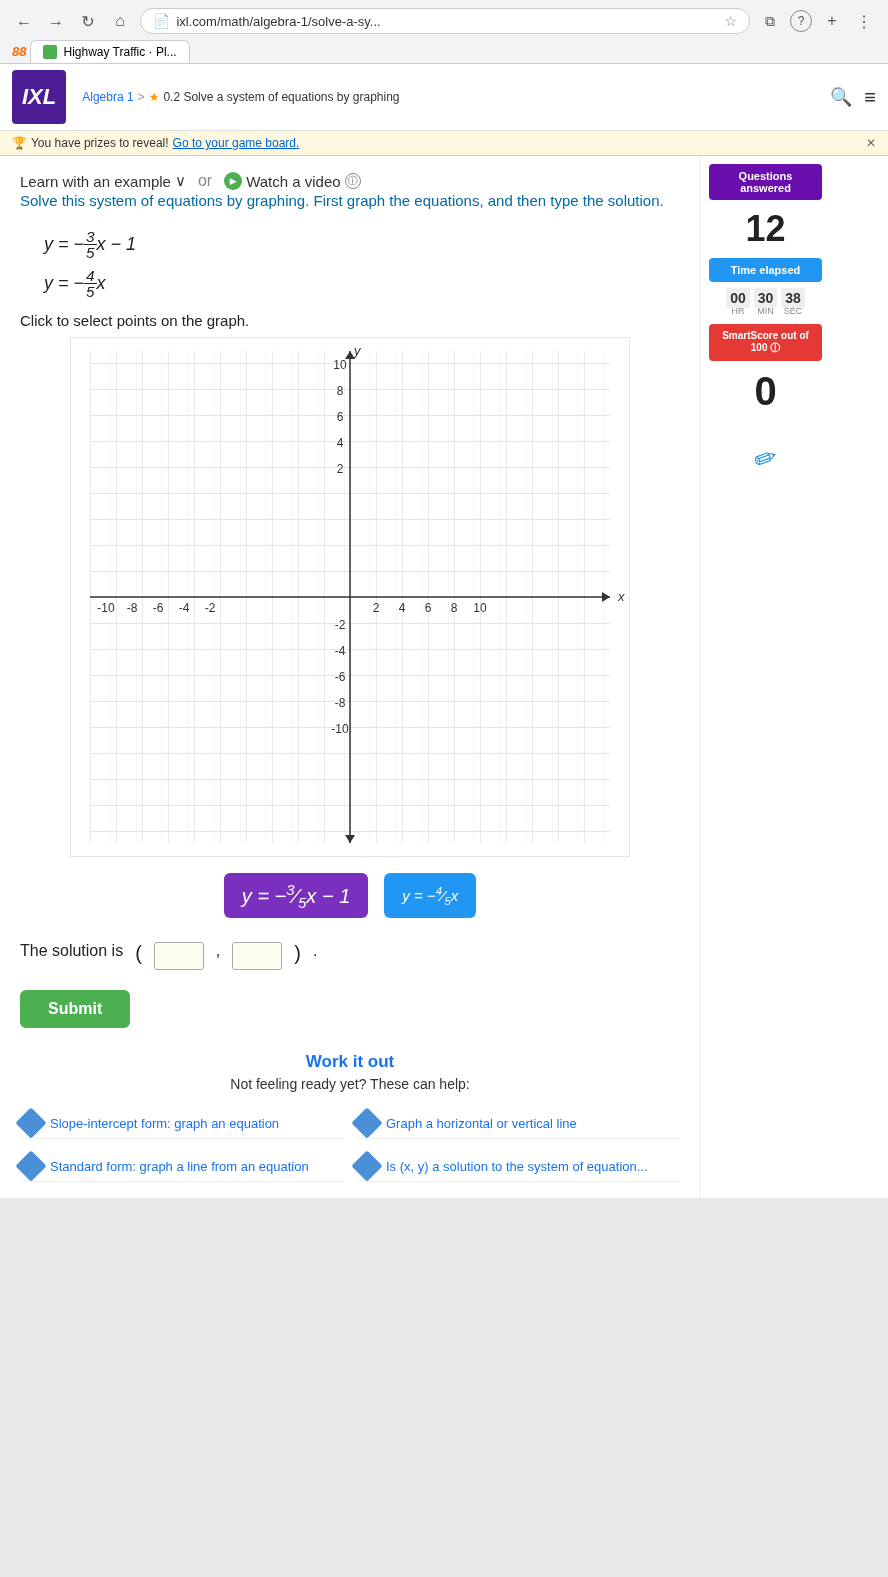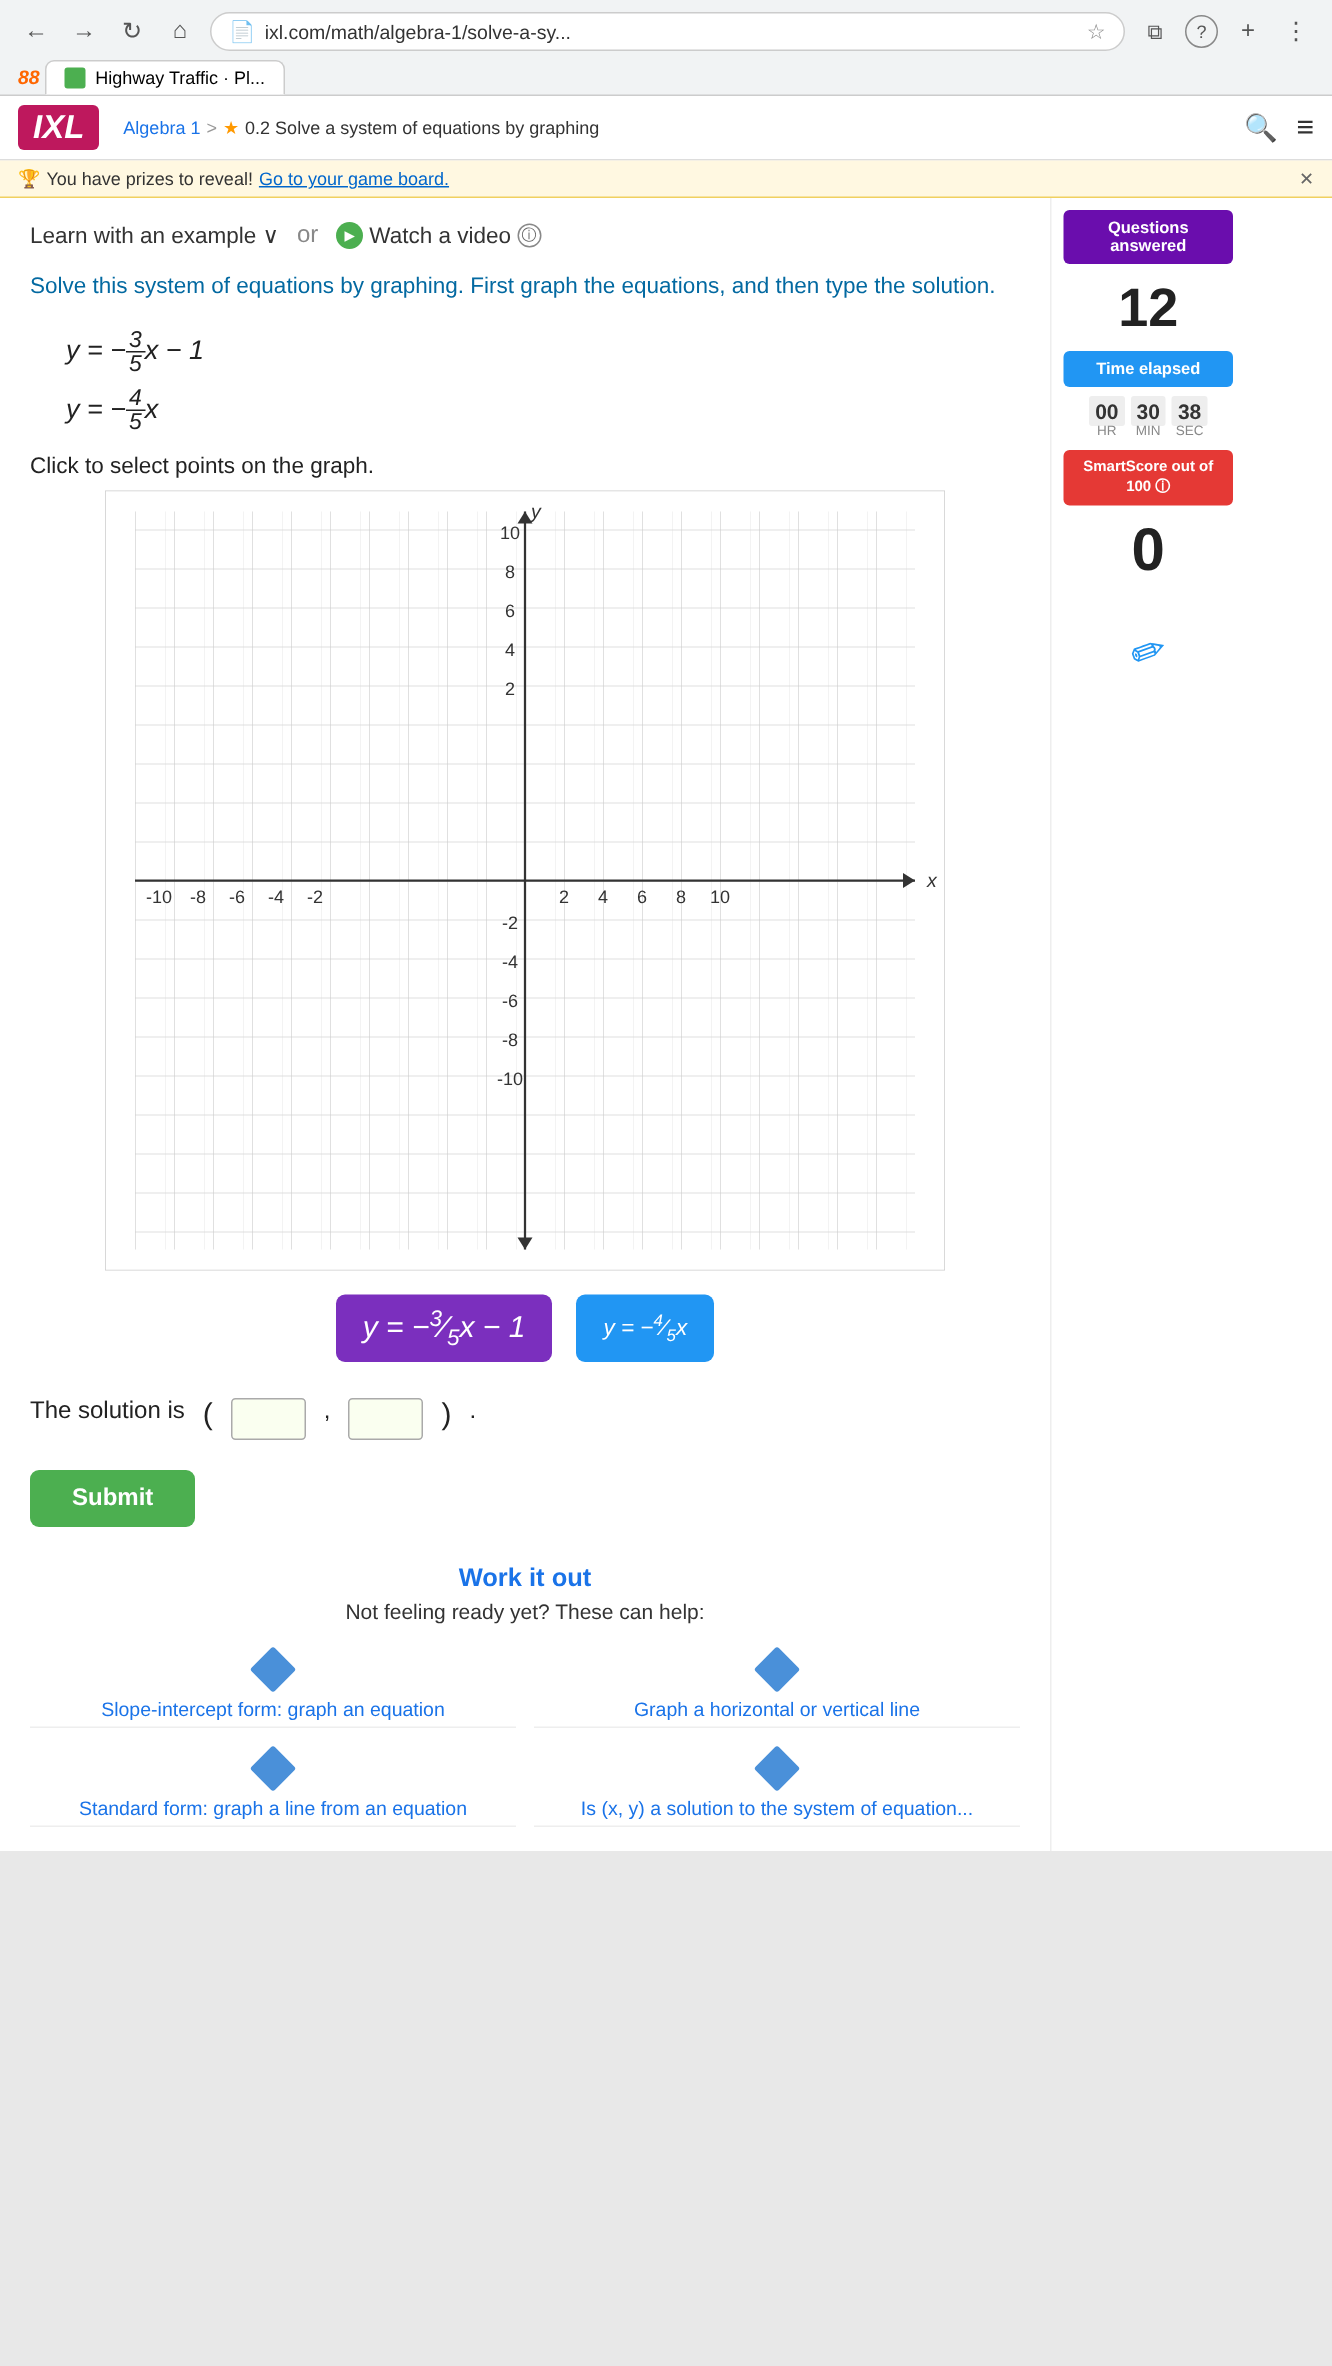--- a/index.html
+++ b/index.html
@@ -48,25 +48,25 @@
     .tab-favicon { width: 14px; height: 14px; background: #4CAF50; border-radius: 2px; }
 
     
     .xl-header {
       background: white;
       padding: 6px 12px;
       display: flex; align-items: center;
       border-bottom: 1px solid #ddd;
     }
     .xl-logo {
-      background: #be185d;
+      background: #4c1d95;
       color: white;
       font-weight: bold;
       font-size: 22px;
-      padding: 2px 10px;
+      padding: 14px 10px;
       border-radius: 4px;
       font-style: italic;
       margin-right: 16px;
     }
     .breadcrumb {
       font-size: 12px;
       color: #333;
       display: flex; align-items: center; gap: 4px;
       flex: 1;
     }
@@ -174,21 +174,20 @@
       transform: rotate(-20deg);
       display: inline-block;
       margin-top: 20px;
     }
 
     
     .learn-bar {
       display: flex;
       align-items: flex-end;
       gap: 12px;
-      margin-bottom: 14px;
     }
     .learn-example {
       color: #333;
       font-size: 15px;
       display: flex; align-items: center; gap: 4px;
       cursor: pointer;
     }
     .or-text { color: #888; font-size: 16px; }
     .watch-video {
       color: #333;
@@ -338,21 +337,20 @@
     }
     .help-item {
       display: flex;
       align-items: center;
       gap: 8px;
       font-size: 13px;
       color: #1a73e8;
       cursor: pointer;
       padding: 4px 0;
       border-bottom: 1px solid #eee;
-      flex-direction: column;
     }
     .help-diamond {
       width: 22px; height: 22px;
       background: #4a90d9;
       transform: rotate(45deg);
       border-radius: 2px;
       flex-shrink: 0;
       display: flex; align-items: center; justify-content: center;
     }
     .help-diamond-inner {

